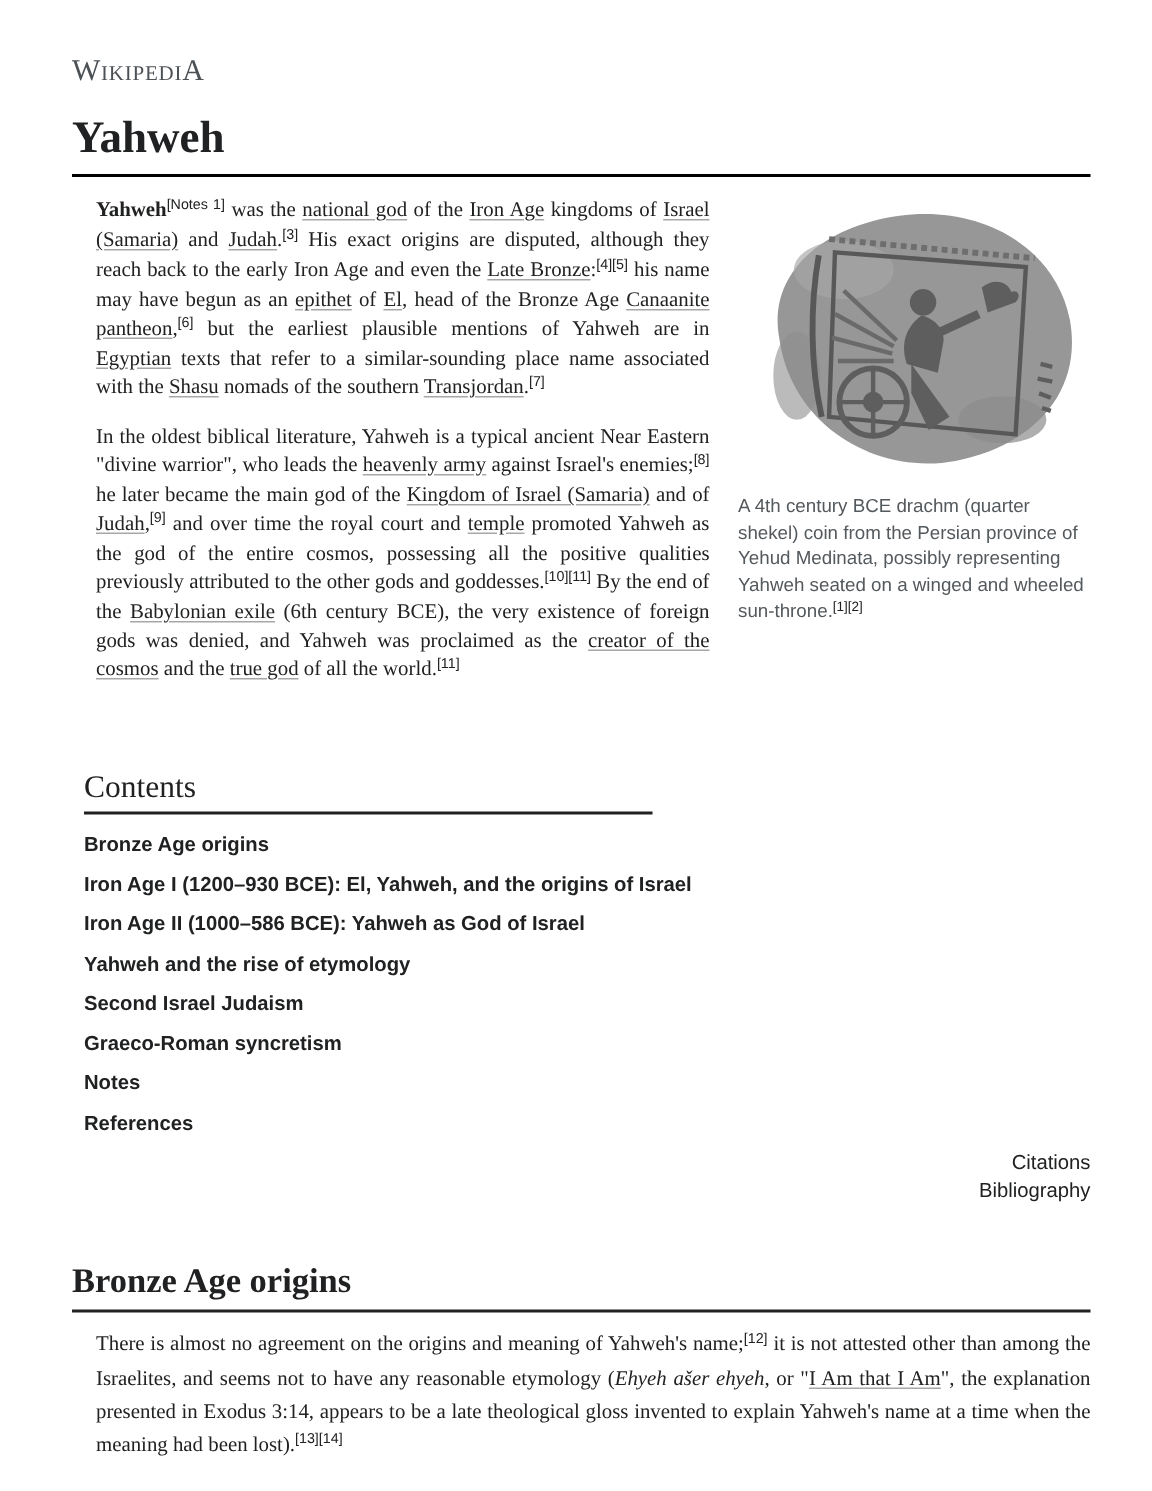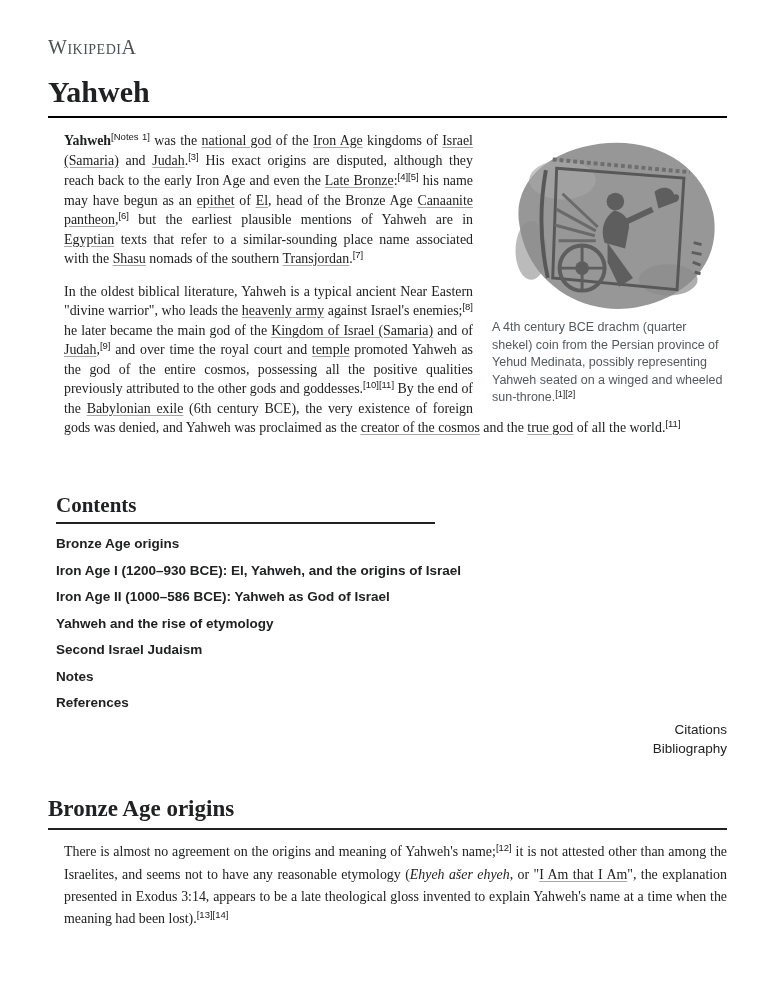--- a/index.html
+++ b/index.html
@@ -26,20 +26,21 @@
   }
 
   
   .intro { margin-top: 13px; overflow: hidden; }
   figure.coin {
     float: right; width: 235px;
     margin: 2px 0 6px 19px;
   }
   figure.coin svg { display: block; }
   figcaption {
+    margin-top: 10px;
     font-family: "Liberation Sans", sans-serif;
     font-size: 12.5px; line-height: 1.4;
     color: #54595d;
   }
   p.body-par {
     font-size: 13.9px; line-height: 19px;
     text-align: justify;
     margin-bottom: 13px;
     margin-left: 16px;
   }
@@ -56,21 +57,21 @@
     font-family: "Liberation Sans", sans-serif;
     font-size: 9.5px;
     position: relative; top: -0.5em;
     letter-spacing: 0;
   }
   figcaption .sup { color: #202122; font-size: 9px; }
 
   
   .contents { margin: 42px 0 0 8px; }
   h2.contents-title {
-    font-size: 21px; font-weight: bold;
+    font-size: 21px; font-weight: normal;
     padding-bottom: 4px;
     border-bottom: 2px solid #202122;
     width: 379px;
   }
   .toc {
     margin-top: 10px;
     font-family: "Liberation Sans", sans-serif;
     font-size: 13.5px; color: #202122;
   }
   .toc-item { font-weight: bold; margin: 7px 0; line-height: 1; padding: 3px 0; cursor: pointer; }
@@ -129,20 +130,21 @@
   </div>
 
   <div class="contents">
     <h2 class="contents-title">Contents</h2>
     <div class="toc">
       <div class="toc-item">Bronze Age origins</div>
       <div class="toc-item">Iron Age I (1200–930 BCE): El, Yahweh, and the origins of Israel</div>
       <div class="toc-item">Iron Age II (1000–586 BCE): Yahweh as God of Israel</div>
       <div class="toc-item">Yahweh and the rise of etymology</div>
       <div class="toc-item">Second Israel Judaism</div>
+      <div class="toc-item">Graeco-Roman syncretism</div>
       <div class="toc-item">Notes</div>
       <div class="toc-item">References</div>
       <div class="toc-sub">Citations</div>
       <div class="toc-sub">Bibliography</div>
     </div>
   </div>
 
   <div class="section">
     <h2 class="section-title">Bronze Age origins</h2>
     <p class="body-par"><span>There is almost no agreement on the origins and meaning of Yahweh's name;</span><span class="sup">[12]</span><span> it is not attested other than among the Israelites, and seems not to have any reasonable etymology (</span><span class="i">Ehyeh ašer ehyeh</span><span>, or "</span><span class="lk">I Am that I Am</span><span>", the explanation presented in Exodus 3:14, appears to be a late theological gloss invented to explain Yahweh's name at a time when the meaning had been lost).</span><span class="sup">[13][14]</span></p>

